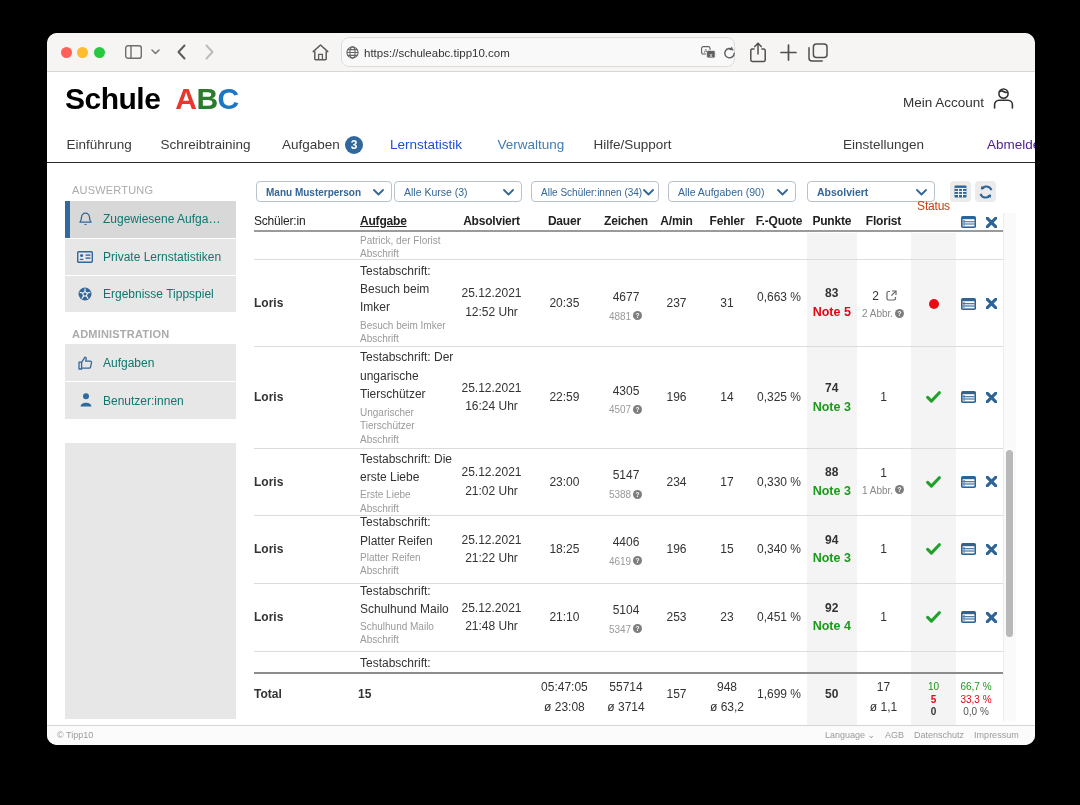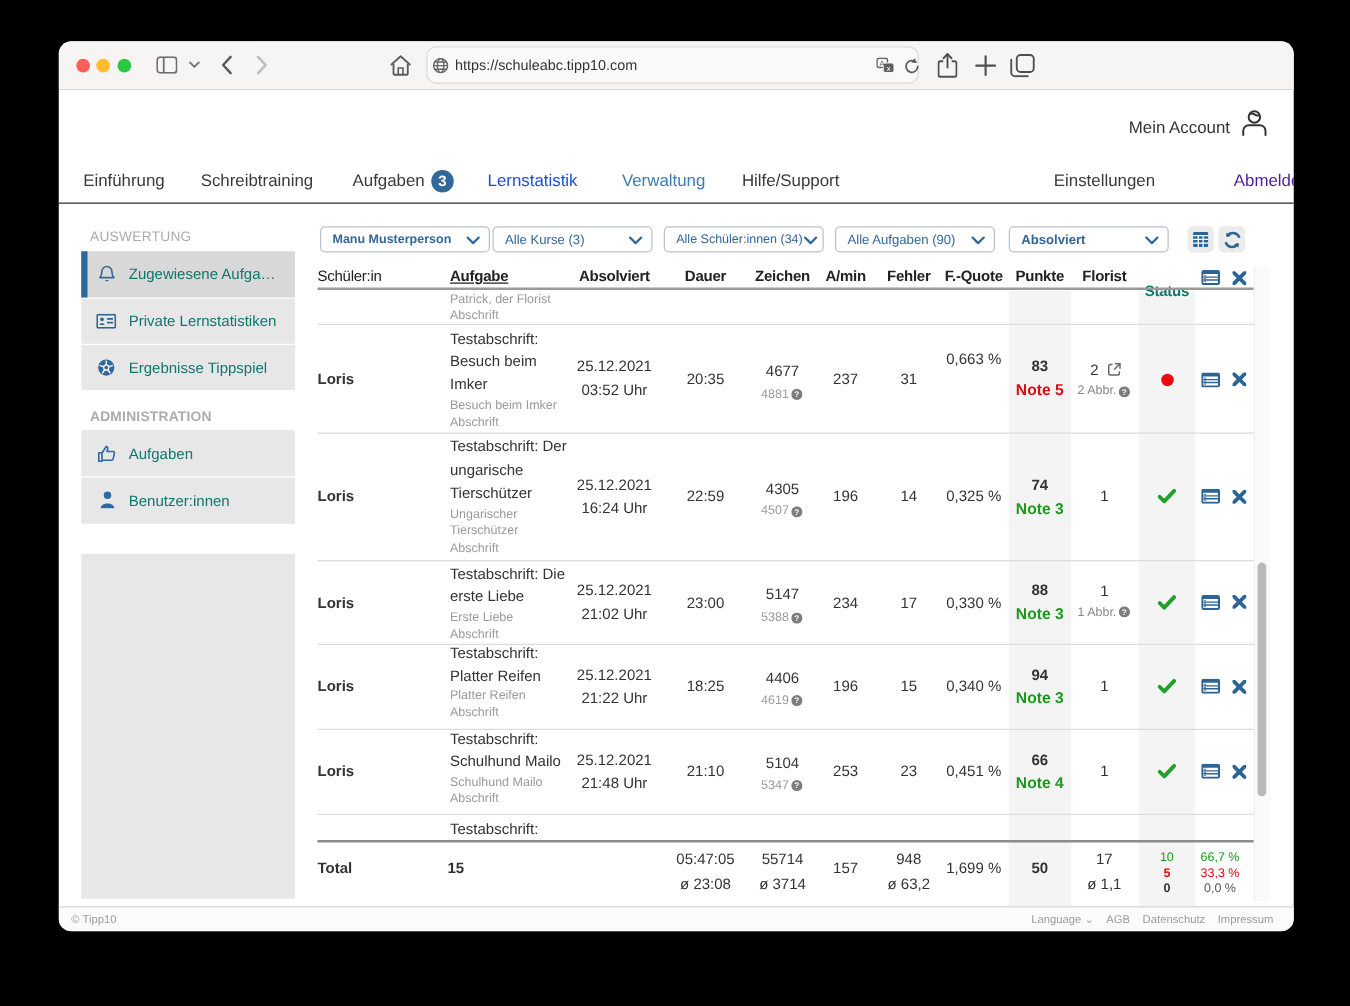--- a/index.html
+++ b/index.html
@@ -67,20 +67,21 @@
 <path d="M4.8 4.6 L8 1.2 L11.2 4.6" fill="none" stroke="#4f4f4f" stroke-width="1.5" stroke-linecap="round" stroke-linejoin="round"></path>
     </svg>
 <svg class="abs" style="left:733px;top:11px" width="17" height="17" viewBox="0 0 17 17">
 <line x1="8.5" y1="1" x2="8.5" y2="16" stroke="#4f4f4f" stroke-width="1.7" stroke-linecap="round"></line>
 <line x1="1" y1="8.5" x2="16" y2="8.5" stroke="#4f4f4f" stroke-width="1.7" stroke-linecap="round"></line>
     </svg>
 <svg class="abs" style="left:761px;top:10px" width="20" height="19" viewBox="0 0 20 19">
 <rect x="5.4" y="1" width="13.6" height="13.6" rx="3" fill="none" stroke="#4f4f4f" stroke-width="1.5"></rect>
 <path d="M14.2 18 H4 a3 3 0 0 1 -3-3 V4.8" fill="none" stroke="#4f4f4f" stroke-width="1.5" stroke-linecap="round"></path>
     </svg>
+<div class="abs" style="left:18px;top:49px;font-size:30px;font-weight:bold;letter-spacing:-0.5px;color:#000">Schule <span style="color:#e8372c;margin-left:7px">A</span><span style="color:#2c7a2c">B</span><span style="color:#1d76c2">C</span></div>
 <div class="lt" style="right:51px;top:69px;font-size:13.5px;color:#333">Mein Account</div>
 <svg class="abs" style="left:946px;top:54px" width="21" height="22" viewBox="0 0 21 22">
 <circle cx="10.5" cy="6.6" r="4.6" fill="none" stroke="#333" stroke-width="1.6"></circle>
 <path d="M6.3 4.9 q2 -1.9 4.2 -0.4 q2.2 1.5 4.4 0.6" fill="none" stroke="#333" stroke-width="1.6"></path>
 <path d="M1.6 21 v-3.4 a4.4 4.4 0 0 1 4.4 -4.4 h9 a4.4 4.4 0 0 1 4.4 4.4 V21" fill="none" stroke="#333" stroke-width="1.6" stroke-linecap="round"></path>
     </svg>
 <div class="navitem" style="left:19.5px;top:104px;color:#3a3a3a">Einführung</div>
 <div class="navitem" style="left:113.5px;top:104px;color:#3a3a3a">Schreibtraining</div>
 <div class="navitem" style="left:235px;top:104px;color:#3a3a3a">Aufgaben</div>
 <div class="navitem" style="left:343px;top:104px;color:#1d4ed8">Lernstatistik</div>
@@ -182,21 +183,21 @@
 <div class="lt" style="left:207px;top:188px;font-size:12px;font-weight:normal;letter-spacing:-0.2px;color:#222">Schüler:in</div>
 <div class="lt" style="left:313px;top:188px;text-decoration:underline;font-size:12px;font-weight:bold;letter-spacing:-0.2px;color:#222">Aufgabe</div>
 <div class="cc" style="left:444.5px;top:188px;font-size:12px;font-weight:bold;letter-spacing:-0.2px;color:#222">Absolviert</div>
 <div class="cc" style="left:517.4px;top:188px;font-size:12px;font-weight:bold;letter-spacing:-0.2px;color:#222">Dauer</div>
 <div class="cc" style="left:579px;top:188px;font-size:12px;font-weight:bold;letter-spacing:-0.2px;color:#222">Zeichen</div>
 <div class="cc" style="left:629.5px;top:188px;font-size:12px;font-weight:bold;letter-spacing:-0.2px;color:#222">A/min</div>
 <div class="cc" style="left:680px;top:188px;font-size:12px;font-weight:bold;letter-spacing:-0.2px;color:#222">Fehler</div>
 <div class="cc" style="left:732px;top:188px;font-size:12px;font-weight:bold;letter-spacing:-0.2px;color:#222">F.-Quote</div>
 <div class="cc" style="left:784.8px;top:188px;font-size:12px;font-weight:bold;letter-spacing:-0.2px;color:#222">Punkte</div>
 <div class="cc" style="left:836.5px;top:188px;font-size:12px;font-weight:bold;letter-spacing:-0.2px;color:#222">Florist</div>
-<div class="cc" style="left:886.5px;top:200px;font-size:12px;font-weight:bold;letter-spacing:-0.2px;color:#0f766e">Status</div>
+<div class="cc" style="left:886.5px;top:173px;font-size:12px;font-weight:normal;letter-spacing:-0.2px;color:#c2410c">Status</div>
 <div class="abs" style="left:207px;top:197px;width:751px;height:2px;background:#9a9a9a"></div>
 <svg class="abs" style="left:914.2px;top:183px" width="15" height="12" viewBox="0 0 15 12">
 <rect x="0" y="0" width="15" height="12" rx="1.8" fill="#2d6496"></rect>
 <rect x="1.6" y="3.2" width="11.8" height="7.2" fill="#fff"></rect>
 <g stroke="#2d6496" stroke-width="1.1">
         <line x1="1.6" y1="5.7" x2="13.4" y2="5.7"></line>
         <line x1="1.6" y1="8" x2="13.4" y2="8"></line>
       </g>
 <g fill="#2d6496">
         <rect x="2.5" y="4" width="1.1" height="1.1"></rect>
@@ -216,31 +217,31 @@
 <div class="abs" style="left:207px;top:639px;width:751px;height:2px;background:#8c8c8c"></div>
 <div class="lt s10" style="left:313px;top:206.5px">Patrick, der Florist</div>
 <div class="lt s10" style="left:313px;top:219.5px">Abschrift</div>
 <div class="lt b13" style="left:207px;top:270px">Loris</div>
 <div class="lt t13" style="left:313px;top:238px">Testabschrift:</div>
 <div class="lt t13" style="left:313px;top:256px">Besuch beim</div>
 <div class="lt t13" style="left:313px;top:274px">Imker</div>
 <div class="lt s10" style="left:313px;top:291.9px">Besuch beim Imker</div>
 <div class="lt s10" style="left:313px;top:304.6px">Abschrift</div>
 <div class="cc t13" style="left:444.5px;top:260.2px">25.12.2021</div>
-<div class="cc t13" style="left:444.5px;top:278.8px">03:52 Uhr</div>
+<div class="cc t13" style="left:444.5px;top:278.8px">12:52 Uhr</div>
 <div class="cc t13" style="left:517.4px;top:269.5px">20:35</div>
 <div class="cc t13" style="left:579px;top:263.5px">4677</div>
 <div class="cc s10" style="left:573px;top:282.5px">4881</div>
 <svg class="abs" style="left:585.5px;top:278.0px" width="9" height="9" viewBox="0 0 9 9">
 <circle cx="4.5" cy="4.5" r="4.5" fill="#7d7d7d"></circle>
 <text x="4.5" y="6.8" font-size="6.6" font-weight="bold" fill="#fff" text-anchor="middle" font-family="Liberation Sans">?</text>
     </svg>
 <div class="cc t13" style="left:629.5px;top:269.5px">237</div>
 <div class="cc t13" style="left:680px;top:269.5px">31</div>
-<div class="cc t13" style="left:732px;top:254px">0,663 %</div>
+<div class="cc t13" style="left:732px;top:264px">0,663 %</div>
 <div class="cc b13" style="left:784.8px;top:260px">83</div>
 <div class="cc note" style="left:784.8px;top:279px;color:#e30613">Note 5</div>
 <div class="cc t13" style="left:828.5px;top:263.3px">2</div>
 <svg class="abs" style="left:839.0px;top:256.8px" width="11" height="11" viewBox="0 0 11 11">
 <path d="M4 1.5 H2.4 A1.4 1.4 0 0 0 1 2.9 V8.6 A1.4 1.4 0 0 0 2.4 10 H8.1 A1.4 1.4 0 0 0 9.5 8.6 V7" fill="none" stroke="#666" stroke-width="1.2"></path>
 <path d="M6 1 H10 V5" fill="none" stroke="#666" stroke-width="1.2"></path>
 <line x1="9.8" y1="1.2" x2="5.4" y2="5.6" stroke="#666" stroke-width="1.2"></line>
     </svg>
 <div class="cc" style="left:830.5px;top:280px;font-size:10px;color:#888">2 Abbr.</div>
 <svg class="abs" style="left:848.0px;top:275.5px" width="9" height="9" viewBox="0 0 9 9">
@@ -398,21 +399,21 @@
 <div class="cc t13" style="left:517.4px;top:584px">21:10</div>
 <div class="cc t13" style="left:579px;top:577px">5104</div>
 <div class="cc s10" style="left:573px;top:595.5px">5347</div>
 <svg class="abs" style="left:585.5px;top:591.0px" width="9" height="9" viewBox="0 0 9 9">
 <circle cx="4.5" cy="4.5" r="4.5" fill="#7d7d7d"></circle>
 <text x="4.5" y="6.8" font-size="6.6" font-weight="bold" fill="#fff" text-anchor="middle" font-family="Liberation Sans">?</text>
     </svg>
 <div class="cc t13" style="left:629.5px;top:584px">253</div>
 <div class="cc t13" style="left:680px;top:584px">23</div>
 <div class="cc t13" style="left:732px;top:584px">0,451 %</div>
-<div class="cc b13" style="left:784.8px;top:574.7px">66</div>
+<div class="cc b13" style="left:784.8px;top:574.7px">92</div>
 <div class="cc note" style="left:784.8px;top:593.3px;color:#1a9a1a">Note 4</div>
 <div class="cc t13" style="left:836.5px;top:584px">1</div>
 <svg class="abs" style="left:879.0px;top:578px" width="15" height="12" viewBox="0 0 15 12">
 <path d="M1.7 6.4 L5.4 10.1 L13.3 1.7" fill="none" stroke="#21a12b" stroke-width="3.1" stroke-linecap="round" stroke-linejoin="round"></path>
     </svg>
 <svg class="abs" style="left:914.2px;top:578px" width="15" height="12" viewBox="0 0 15 12">
 <rect x="0" y="0" width="15" height="12" rx="1.8" fill="#2d6496"></rect>
 <rect x="1.6" y="3.2" width="11.8" height="7.2" fill="#fff"></rect>
 <g stroke="#2d6496" stroke-width="1.1">
         <line x1="1.6" y1="5.7" x2="13.4" y2="5.7"></line>

